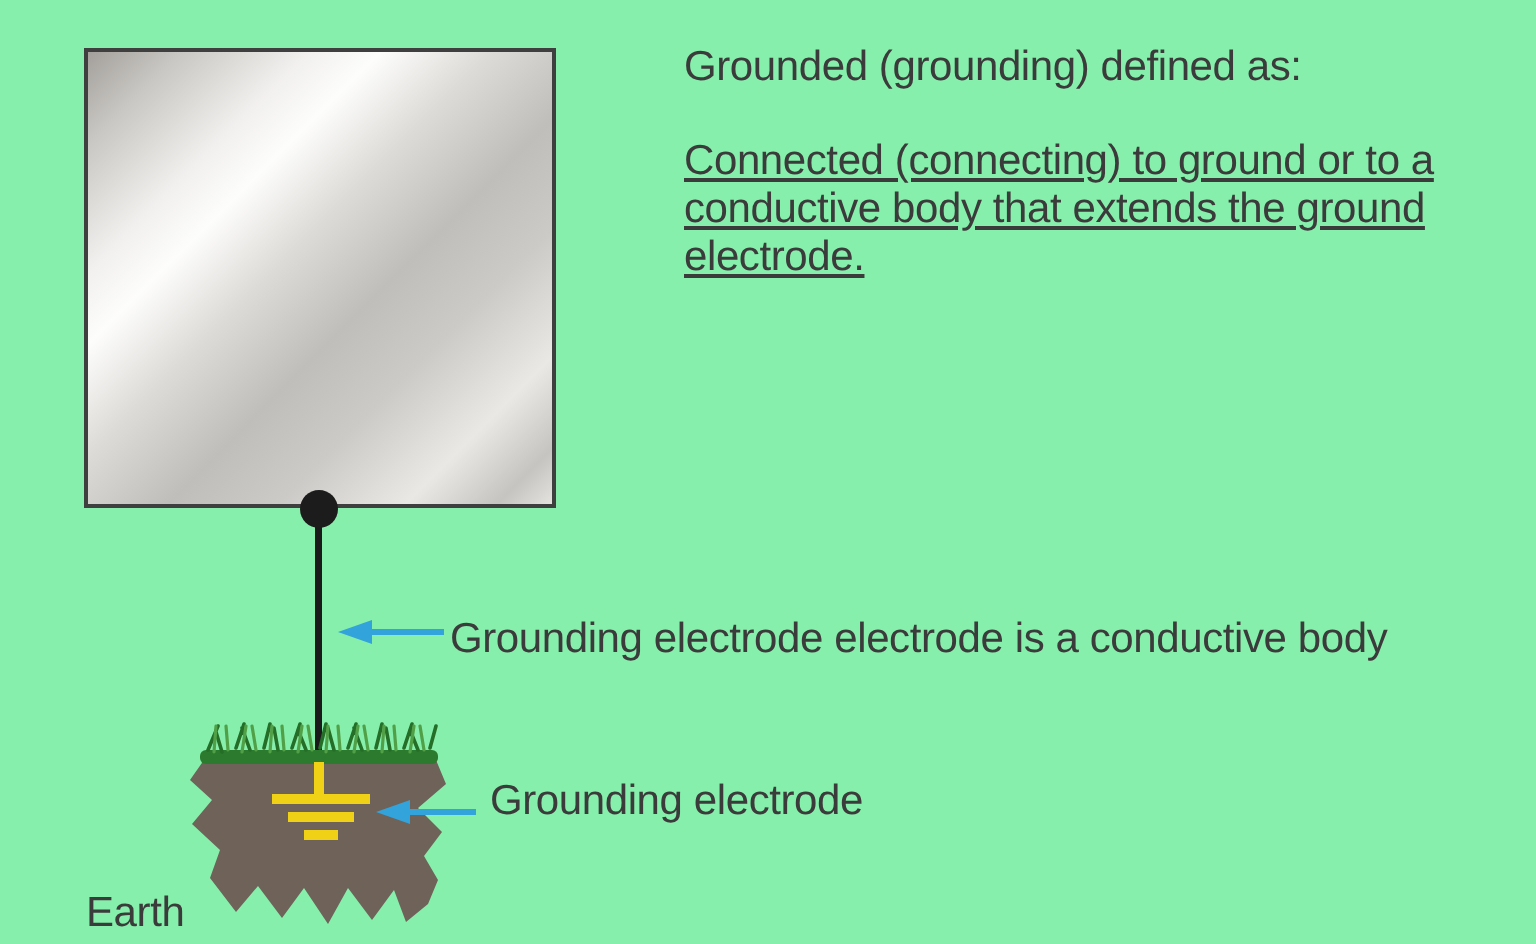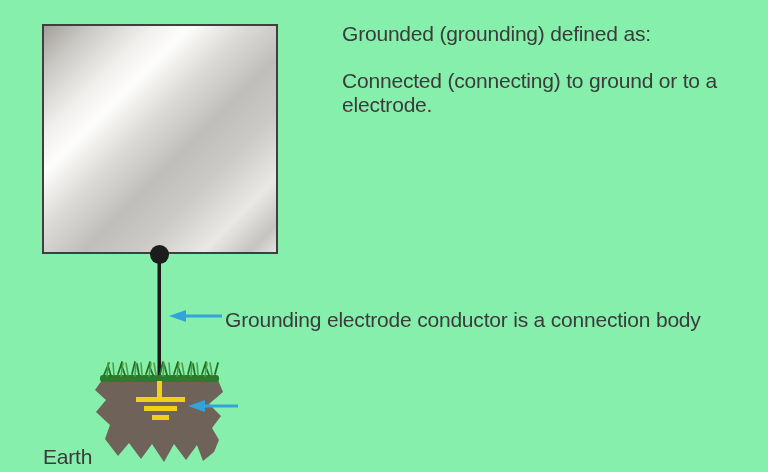--- a/index.html
+++ b/index.html
@@ -30,21 +30,21 @@
   }
   .txt {
     position: absolute;
     font-size: 21px;
     line-height: 24px;
     white-space: nowrap;
     color: #3b3b3b;
     letter-spacing: -0.2px;
   }
   .heading    { left: 342px; top: 22px; }
-  .body       { left: 342px; top: 69px; }
+  .body       { left: 342px; top: 69px; text-decoration: underline; }
   .note-conductor { left: 225px; top: 308px; line-height: 23px; }
   .note-electrode { left: 245px; top: 389px; }
   .earth-label    { left: 43px;  top: 445px; }
 </style>
 </head>
 <body>
 
 <div class="canvas">
 
   <div class="equipment-box"></div>
@@ -88,23 +88,25 @@
     <g>
       <line x1="202" y1="406" x2="238" y2="406" stroke="#33a3dc" stroke-width="3"></line>
       <polygon points="188,406 205,400 205,412" fill="#33a3dc"></polygon>
     </g>
   </svg>
 
   <div class="txt heading">Grounded (grounding) defined as:</div>
 
   <div class="txt body">
     <div>Connected (connecting) to ground or to a</div>
+    <div>conductive body that extends the ground</div>
     <div>electrode.</div>
   </div>
 
   <div class="txt note-conductor">
-    <div>Grounding electrode conductor is a connection body</div>
+    <div>Grounding electrode electrode is a conductive body</div>
   </div>
 
+  <div class="txt note-electrode">Grounding electrode</div>
 
   <div class="txt earth-label">Earth</div>
 
 </div>
 
 </body></html>

